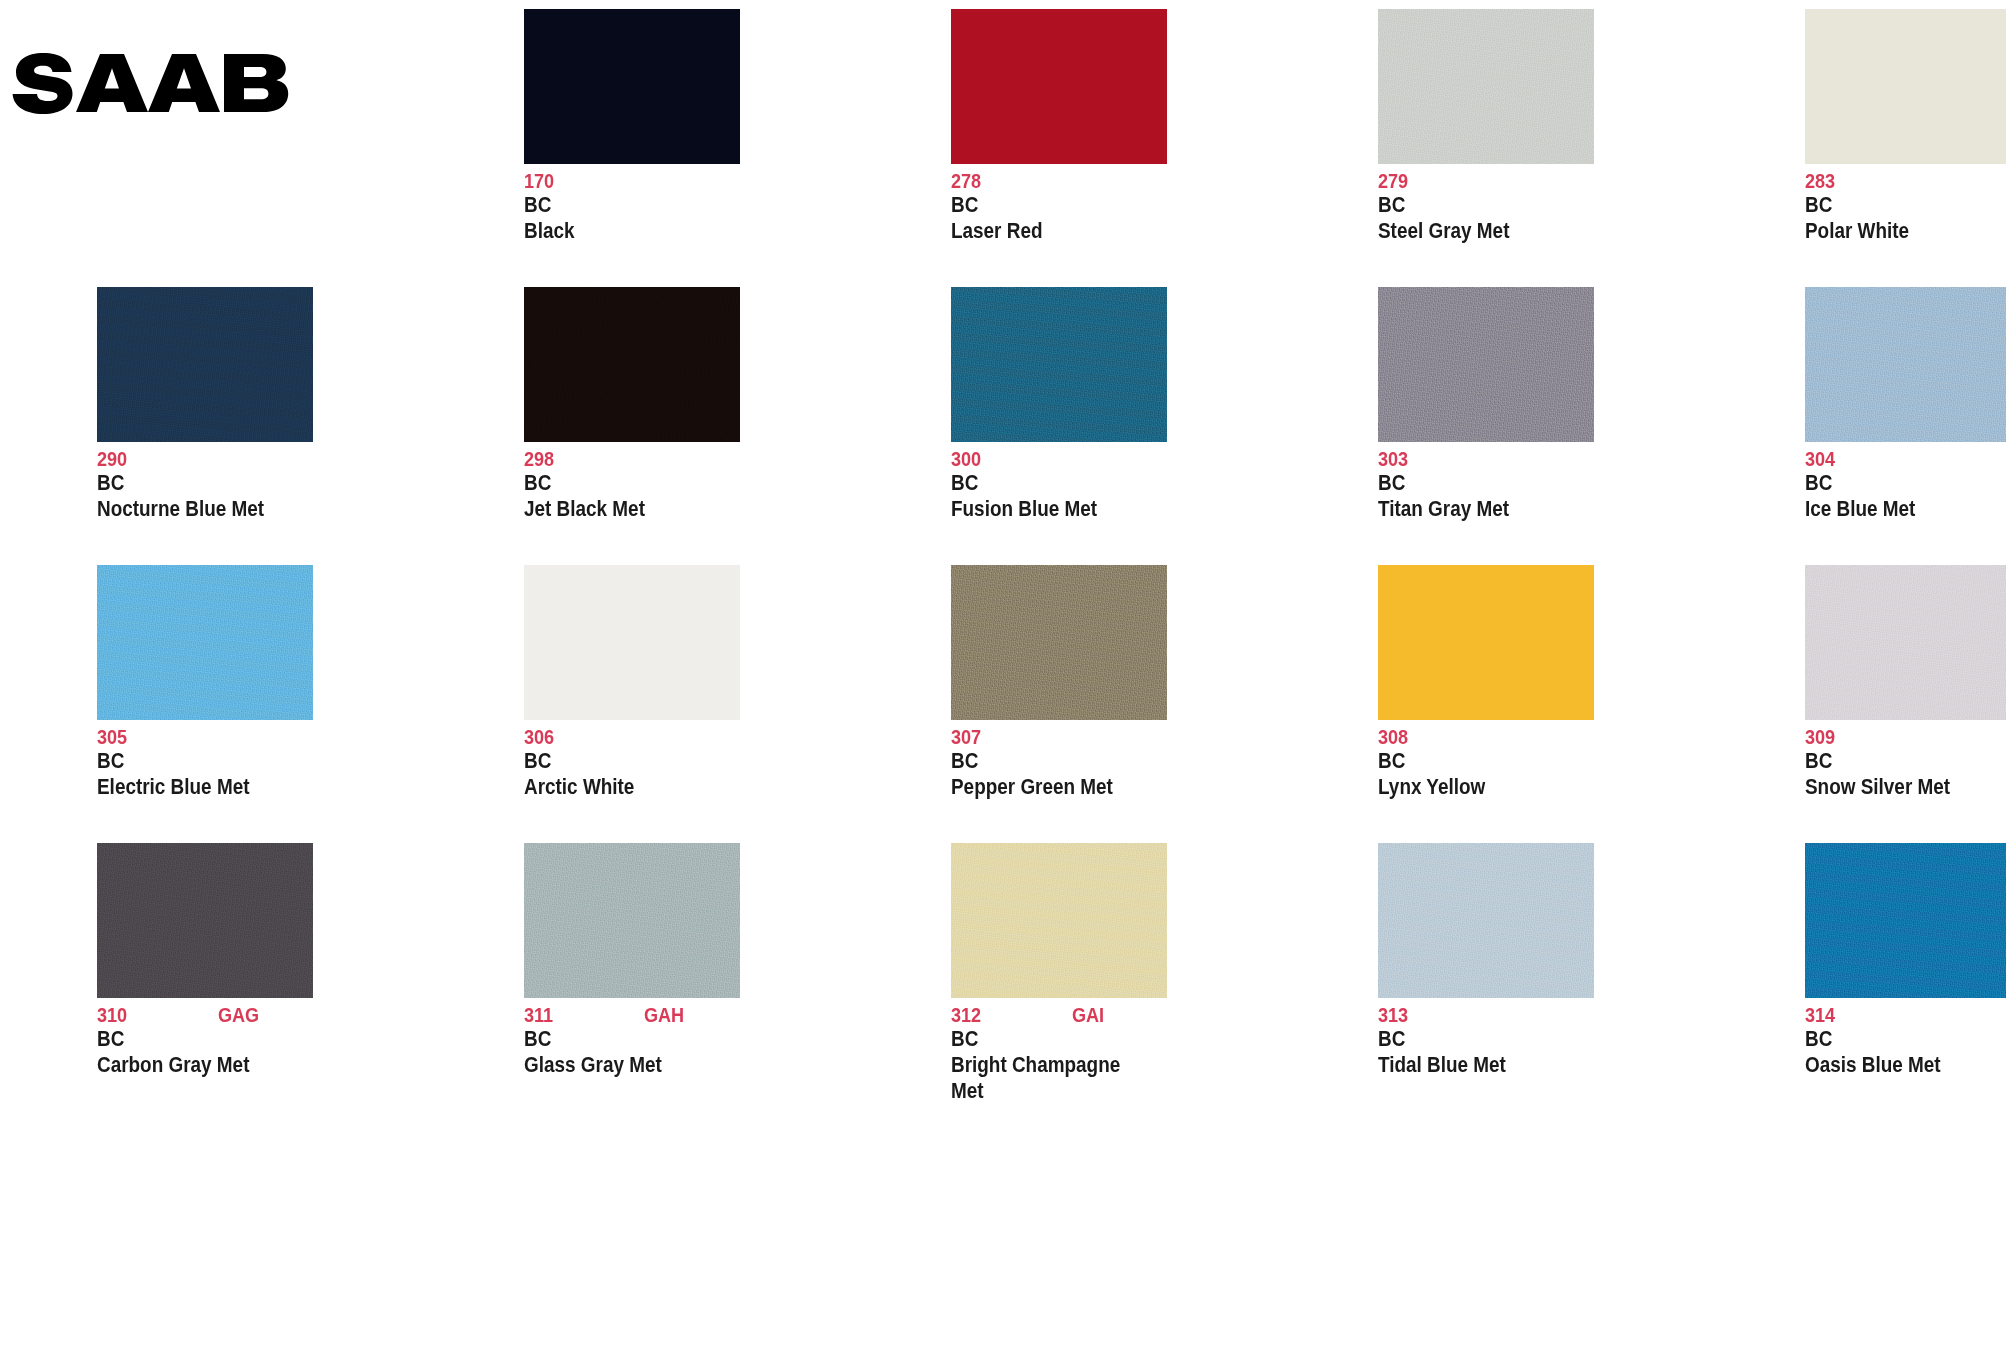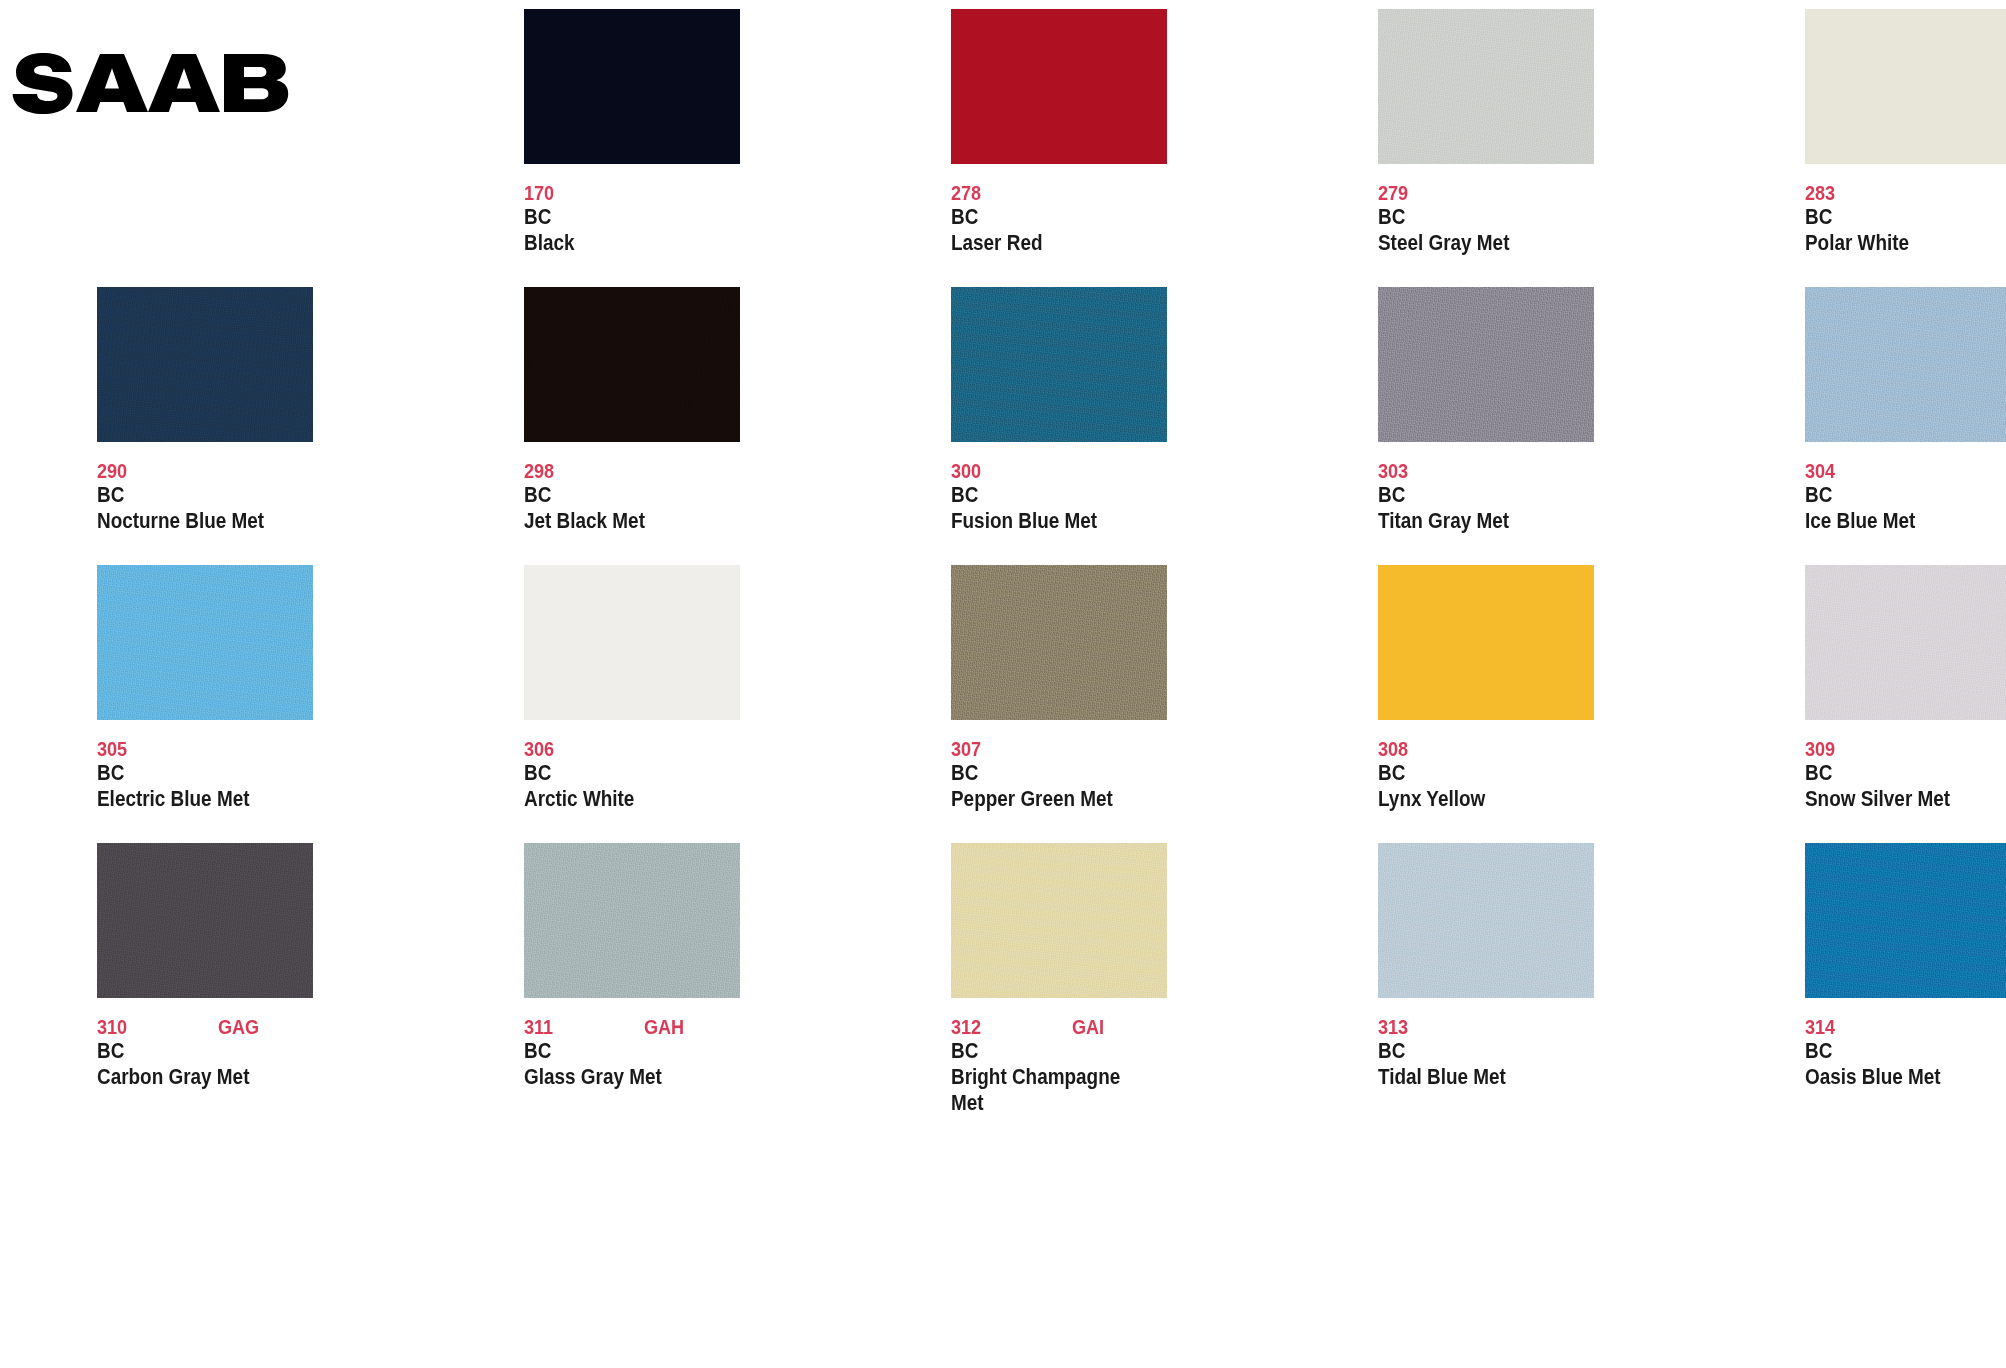--- a/index.html
+++ b/index.html
@@ -55,21 +55,21 @@
       repeating-linear-gradient(97deg, rgba(255,255,255,.09) 0 1px, rgba(0,0,0,.07) 1px 2px, rgba(255,255,255,.05) 2px 3px, rgba(0,0,0,.04) 3px 4px),
       repeating-linear-gradient(7deg, rgba(255,255,255,.07) 0 1px, rgba(0,0,0,.06) 1px 2px, rgba(255,255,255,.04) 2px 3px, rgba(0,0,0,.03) 3px 5px),
       repeating-linear-gradient(52deg, rgba(255,255,255,.05) 0 2px, rgba(0,0,0,.05) 2px 3px);
     opacity: .85;
     mix-blend-mode: overlay;
     pointer-events: none;
   }
   .chip.metallic.dark::after { opacity: .6; }
 
   .chip-caption {
-    margin-top: 18px;
+    margin-top: 6px;
     width: 330px;
   }
   .code-line {
     display: flex;
     align-items: baseline;
     height: 22px;
   }
   .code-num {
     color: #D93B57;
     font-weight: bold;

